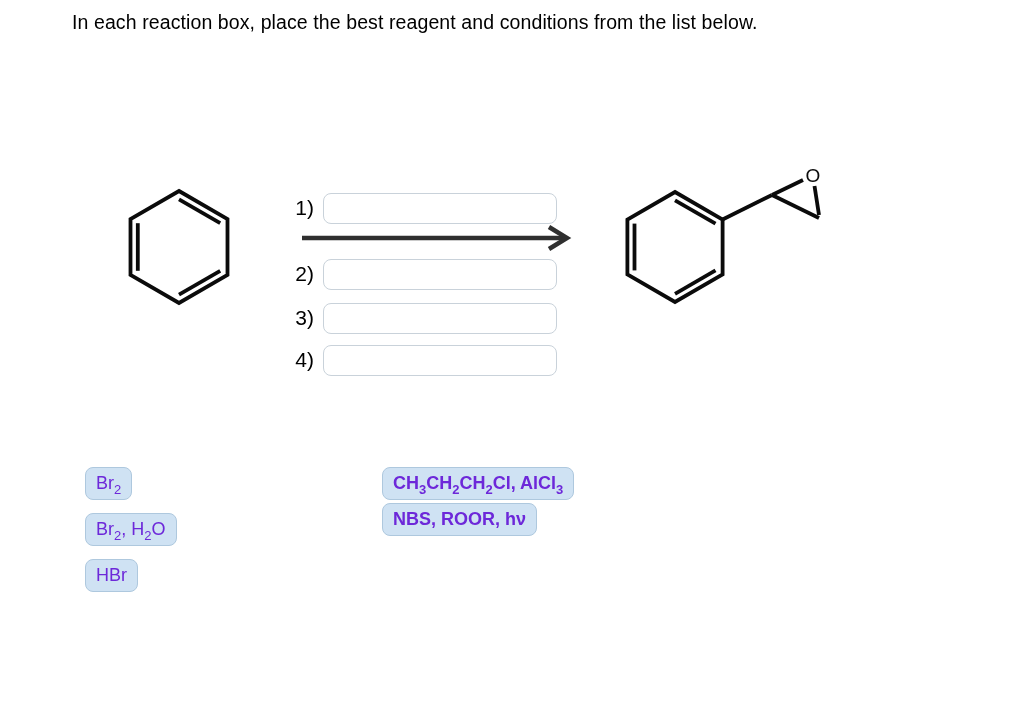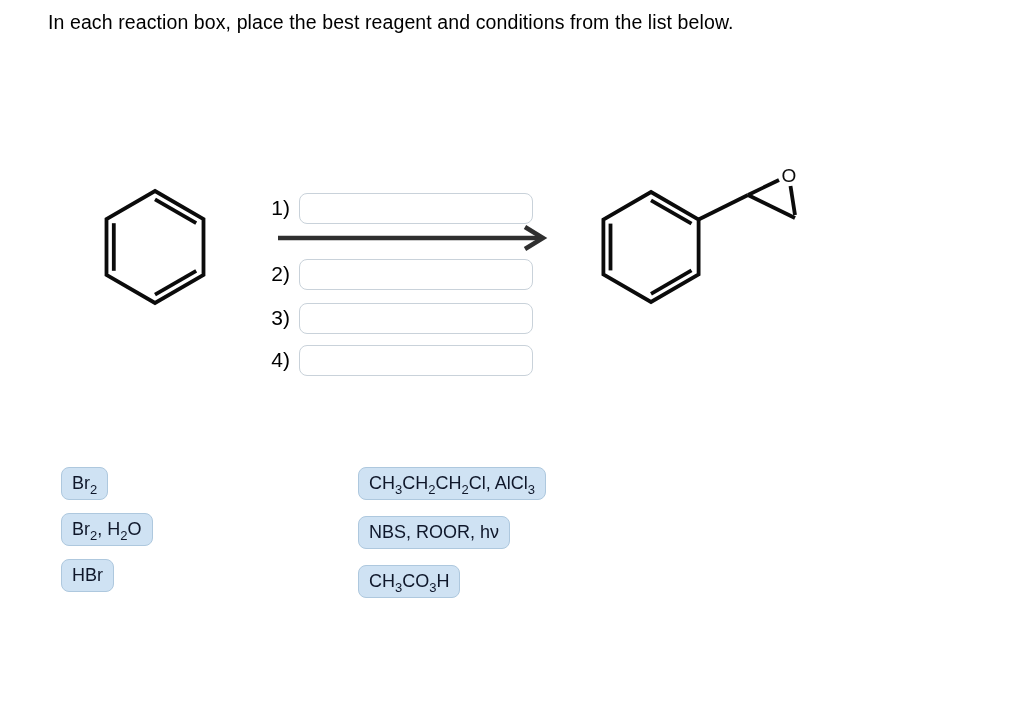--- a/index.html
+++ b/index.html
@@ -1,18 +1,18 @@
 <!DOCTYPE html>
 <html style="--chip-bg: #cfe2f3; --chip-border: #aec8de; --box-border: #c9d2da; --arrow: #2f2f2f; --molecule: #0b0b0b;"><head>
 <meta charset="utf-8">
 <style>
   html,body{margin:0;padding:0;background:#fff;}
   .page{
     position:relative;width:976px;height:714px;background:#fff;overflow:hidden;
-    font-family:"Liberation Sans","DejaVu Sans",sans-serif;color:#000;
+    font-family:"Liberation Sans","DejaVu Sans",sans-serif;color:#000;margin-left:24px;
   }
   .title{
     position:absolute;left:48px;top:11px;font-size:19.5px;letter-spacing:.1px;color:#000;
   }
   .mol{position:absolute;}
   .mol line,.mol polygon,.mol path{
     stroke:var(--molecule,#0b0b0b);stroke-width:3.8;fill:none;
   }
   .mol text{
     fill:var(--molecule,#0b0b0b);font-size:19px;font-family:"Liberation Sans","DejaVu Sans",sans-serif;
@@ -23,25 +23,25 @@
   .step-label{width:32px;text-align:right;font-size:21px;color:#000;}
   .step-input{
     width:234px;height:31px;box-sizing:border-box;background:#fff;
     border:1px solid var(--box-border,#c9d2da);border-radius:8px;outline:none;
     font-size:16px;padding:0 8px;font-family:inherit;
   }
   .chip-col{
     position:absolute;top:467px;display:flex;flex-direction:column;
     align-items:flex-start;gap:13px;
   }
-  .chip-col.c3{gap:16px;}
+  .chip-col.c3{gap:3px;font-weight:bold;}
   .chip{
     background:var(--chip-bg,#cfe2f3);border:1px solid var(--chip-border,#aec8de);
     border-radius:8px;padding:3px 10px 4px 10px;font-size:18px;line-height:24px;
-    color:#0f172a;white-space:nowrap;
+    color:#6d28d9;white-space:nowrap;
   }
   .chip sub,.chip sup{font-size:13px;line-height:0;}
 </style>
 </head>
 <body>
 
 <div class="page">
 
   <div class="title">In each reaction box, place the best reagent and conditions from the list below.</div>
 
@@ -87,16 +87,15 @@
   </svg>
 
   <div class="chip-col" style="left:61px">
     <div class="chip">Br<sub>2</sub></div>
     <div class="chip">Br<sub>2</sub>, H<sub>2</sub>O</div>
     <div class="chip">HBr</div>
   </div>
   <div class="chip-col c3" style="left:358px">
     <div class="chip">CH<sub>3</sub>CH<sub>2</sub>CH<sub>2</sub>Cl, AlCl<sub>3</sub></div>
     <div class="chip">NBS, ROOR, hν</div>
-    <div class="chip">CH<sub>3</sub>CO<sub>3</sub>H</div>
   </div>
 
 </div>
 
 </body></html>

